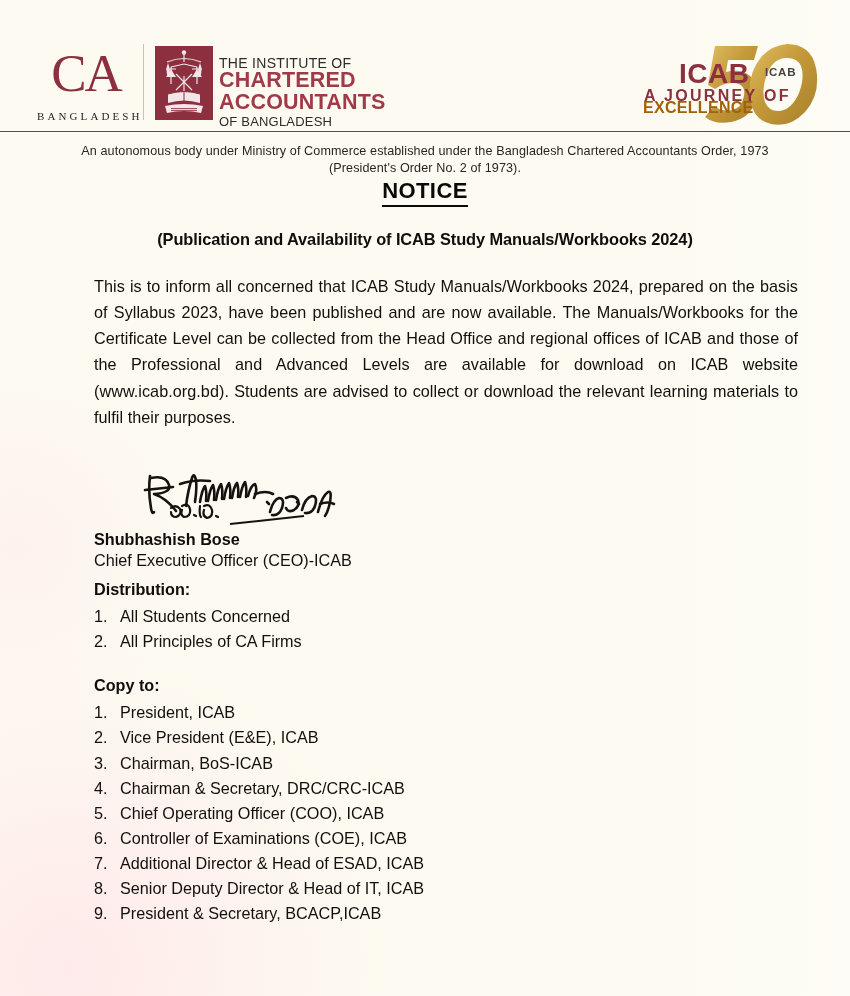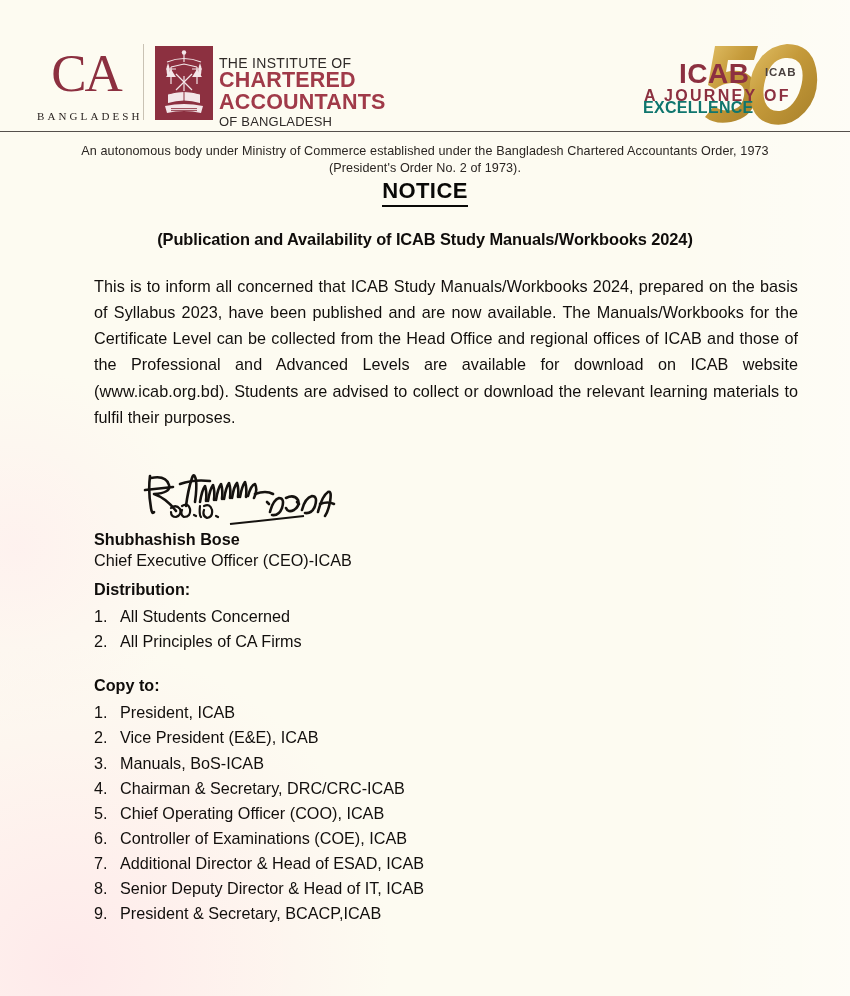--- a/index.html
+++ b/index.html
@@ -132,21 +132,21 @@
     color: #8c3040;
     z-index: 3;
   }
   .logo-icab .excellence {
     position: absolute;
     left: 0;
     top: 57px;
     font-size: 16px;
     font-weight: 700;
     letter-spacing: 0.3px;
-    color: #0f766e;
+    color: #a16207;
     z-index: 3;
   }
   .logo-icab .fifty {
     position: absolute;
     left: 58px;
     top: -4px;
     z-index: 1;
   }
   .logo-icab .years {
     position: absolute;
@@ -432,21 +432,21 @@
         <li>
           <span class="num">1.</span>
           <span class="txt">President, ICAB</span>
         </li>
         <li>
           <span class="num">2.</span>
           <span class="txt">Vice President (E&amp;E), ICAB</span>
         </li>
         <li>
           <span class="num">3.</span>
-          <span class="txt">Manuals, BoS-ICAB</span>
+          <span class="txt">Chairman, BoS-ICAB</span>
         </li>
         <li>
           <span class="num">4.</span>
           <span class="txt">Chairman &amp; Secretary, DRC/CRC-ICAB</span>
         </li>
         <li>
           <span class="num">5.</span>
           <span class="txt">Chief Operating Officer (COO), ICAB</span>
         </li>
         <li>

